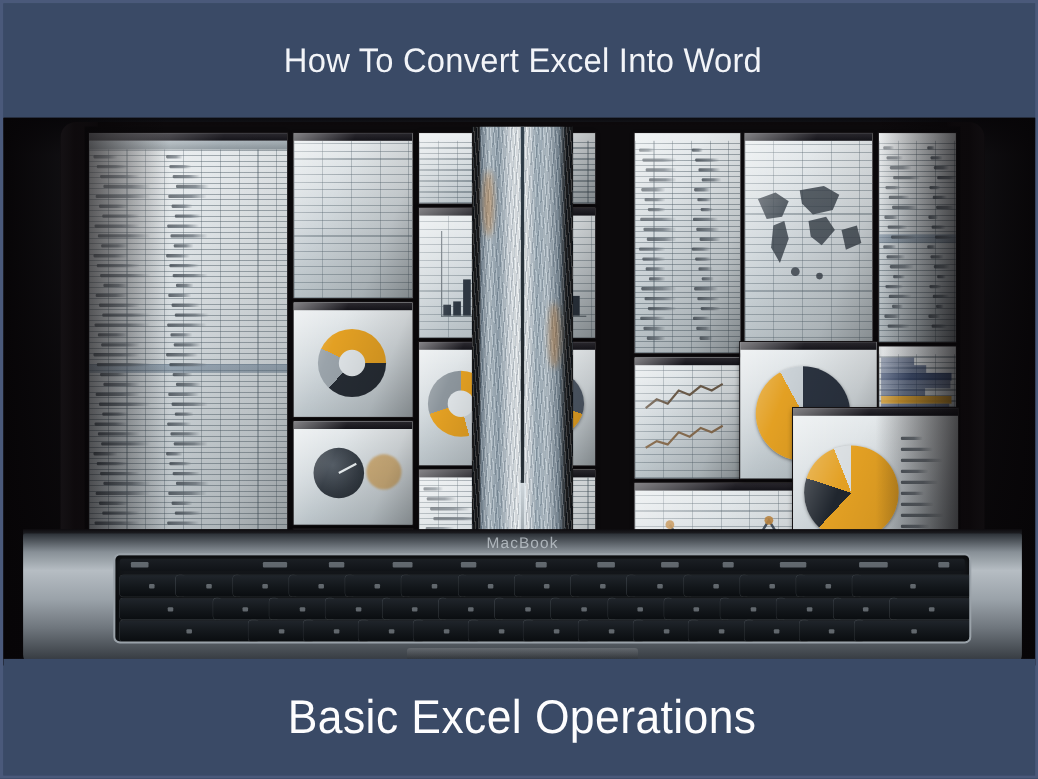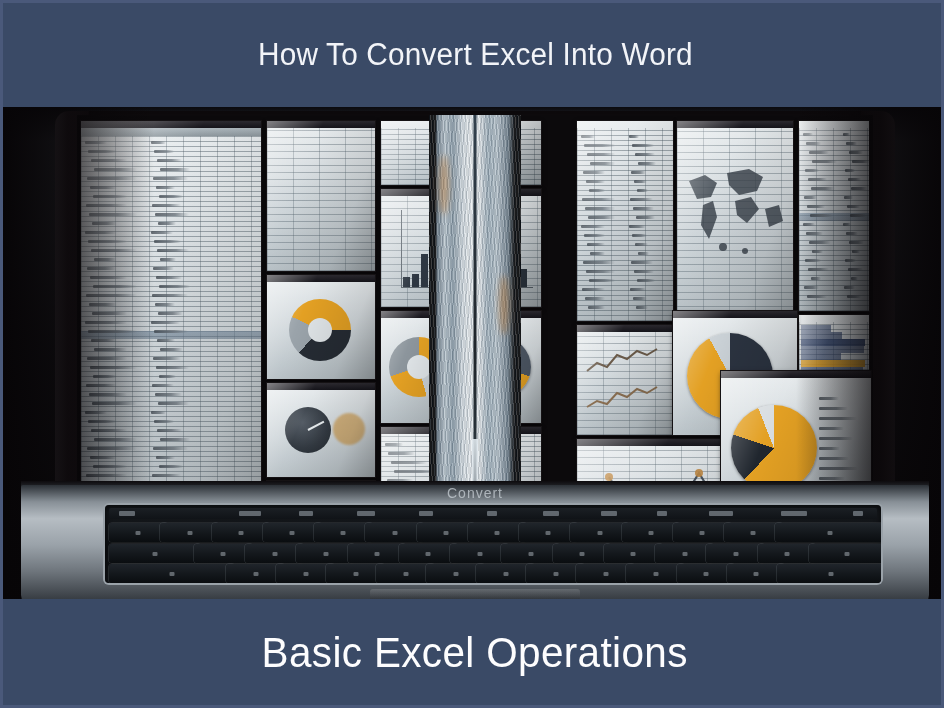--- a/index.html
+++ b/index.html
@@ -595,21 +595,21 @@
           <span class="txt" style="position:relative;display:block;margin:0 0 7px 0;left:0;top:0;width:30px;"></span>
           <span class="txt" style="position:relative;display:block;margin:0 0 7px 0;left:0;top:0;width:39px;"></span>
           <span class="txt" style="position:relative;display:block;margin:0 0 7px 0;left:0;top:0;width:26px;"></span>
         </div>
     </div>
 
     <div class="room-vig"></div>
 
     <div class="base-lip"></div>
     <div class="base">
-      <div class="brand">Convert</div>
+      <div class="brand">MacBook</div>
       <div class="kbd">
         <div class="fnrow">
           <span class="fnkey" style="left:10px;width:16px;"></span>
           <span class="fnkey" style="left:130px;width:22px;"></span>
           <span class="fnkey" style="left:190px;width:14px;"></span>
           <span class="fnkey" style="left:248px;width:18px;"></span>
           <span class="fnkey" style="left:310px;width:14px;"></span>
           <span class="fnkey" style="left:378px;width:10px;"></span>
           <span class="fnkey" style="left:434px;width:16px;"></span>
           <span class="fnkey" style="left:492px;width:16px;"></span>

